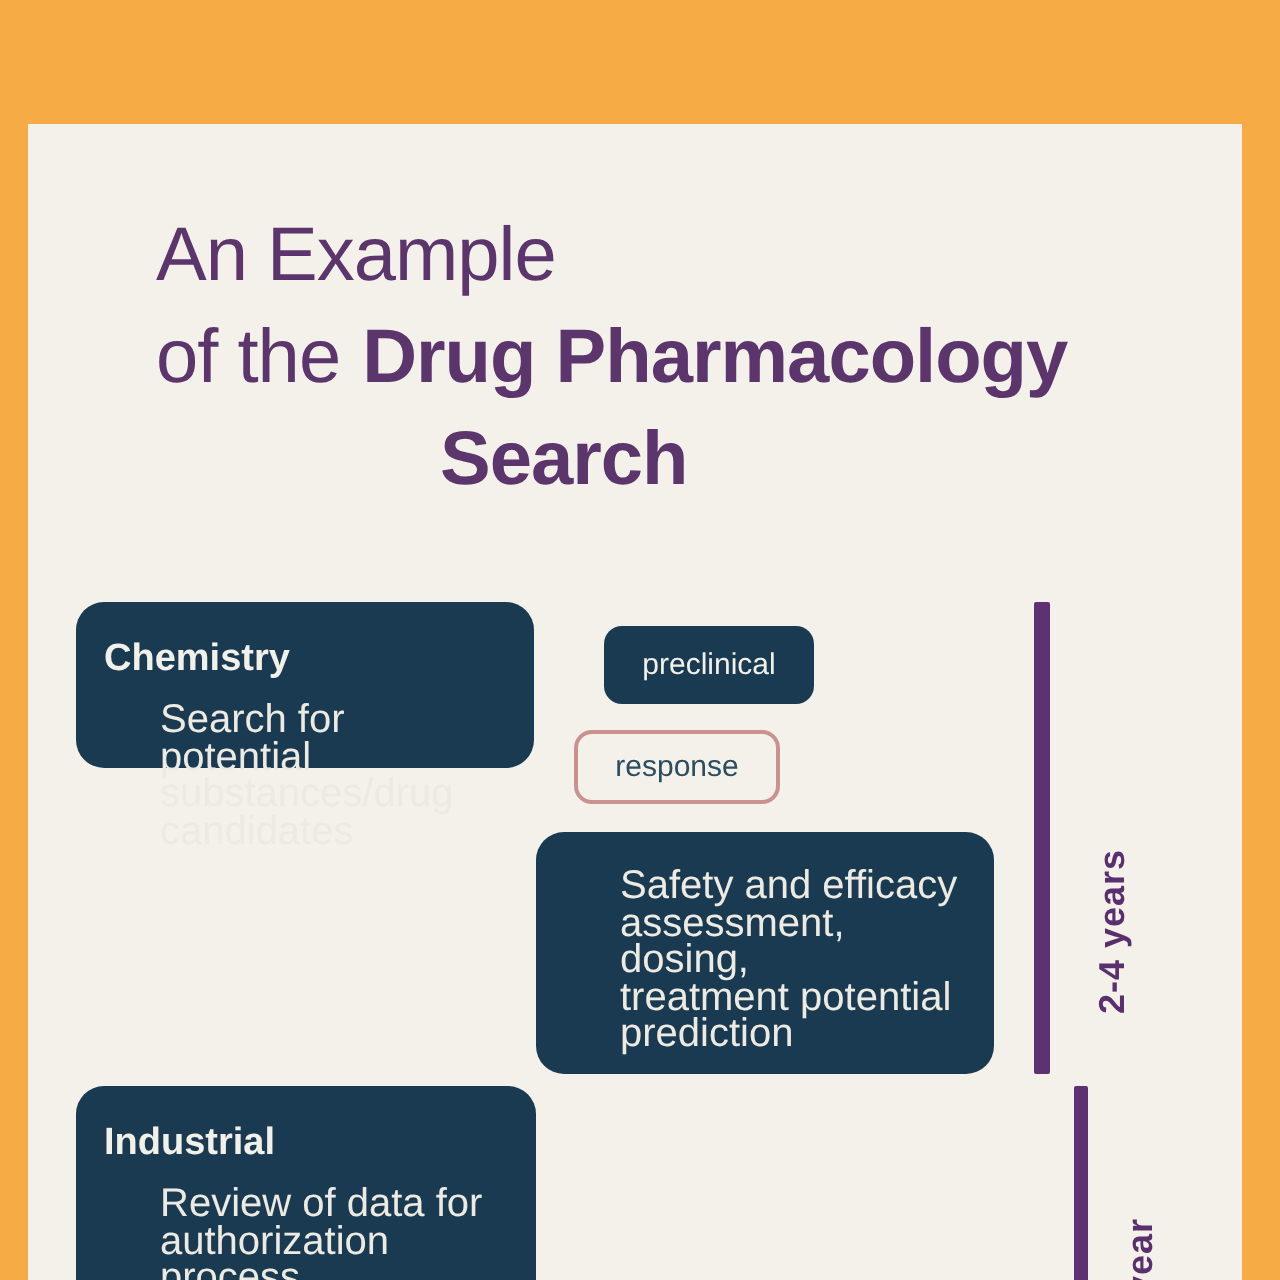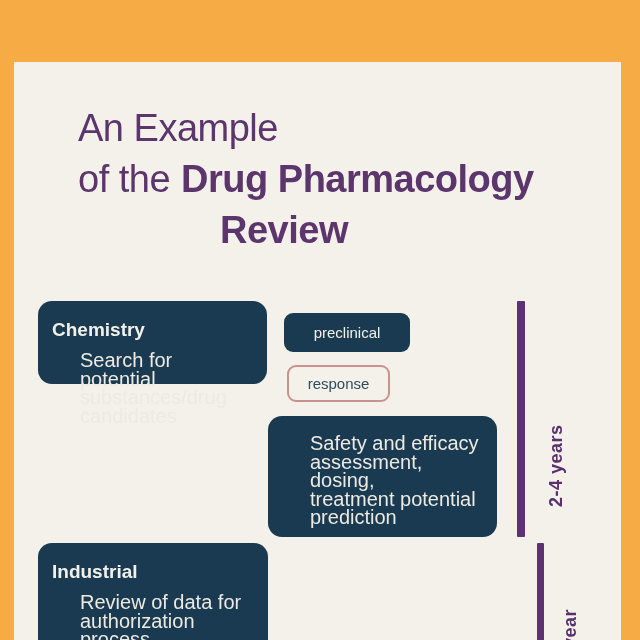--- a/index.html
+++ b/index.html
@@ -59,21 +59,21 @@
   .card-pharmacology{ left: 254px; top: 354px; width: 229px; height: 121px; }
   .card-industrial  { left: 24px;  top: 481px; width: 230px; height: 132px; }
   
   .badge {
     position: absolute;
     display: flex; align-items: center; justify-content: center;
     font-size: 15px;
     border-radius: 9px;
   }
   .badge-filled {
-    left: 270px; top: 251px; width: 126px; height: 39px;
+    left: 288px; top: 251px; width: 105px; height: 39px;
     background: #1A3A52; color: #F2F1E9;
   }
   .badge-outlined {
     left: 273px; top: 303px; width: 103px; height: 37px;
     background: #F3F1EA; color: #2C4D5F;
     border: 2px solid #C9928E;
   }
   
   .tbar { position: absolute; background: #5E3172; border-radius: 1px; }
   .tbar-1 { left: 503px; top: 239px; width: 8px; height: 236px; }
@@ -96,21 +96,21 @@
 
 <div class="canvas">
   <div class="panel">
 
     <h1 class="title">
       <span class="t-line t-reg">An Example</span>
       <span class="t-line">
         <span class="t-reg">of the</span>
         <span class="t-bold">Drug Pharmacology</span>
       </span>
-      <span class="t-line t-bold t-indent">Review</span>
+      <span class="t-line t-bold t-indent">Search</span>
     </h1>
 
     <div class="card card-chemistry">
       <div class="card-title">Chemistry</div>
       <div class="card-desc">Search for potential
 substances/drug candidates</div>
     </div>
 
     <div class="badge badge-filled">
       <span>preclinical</span>

